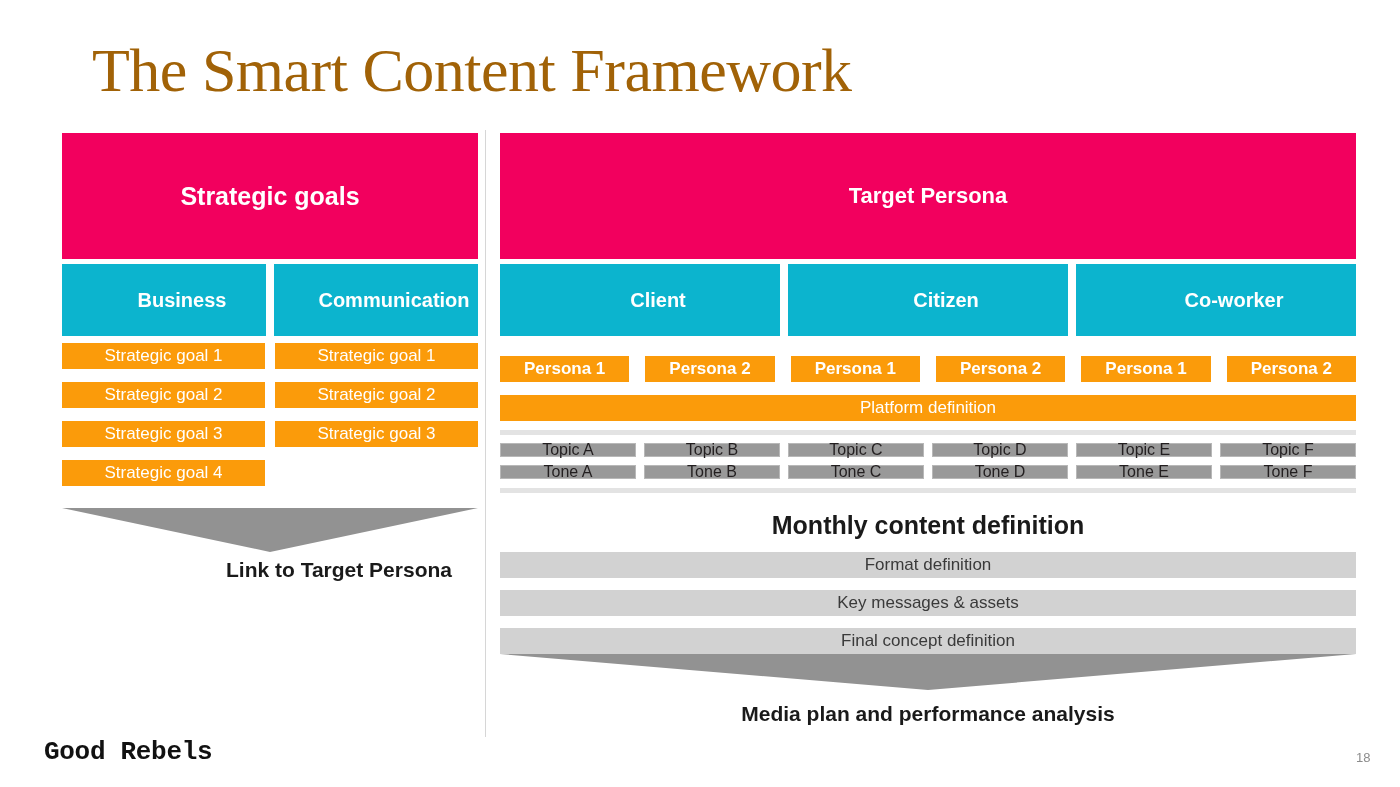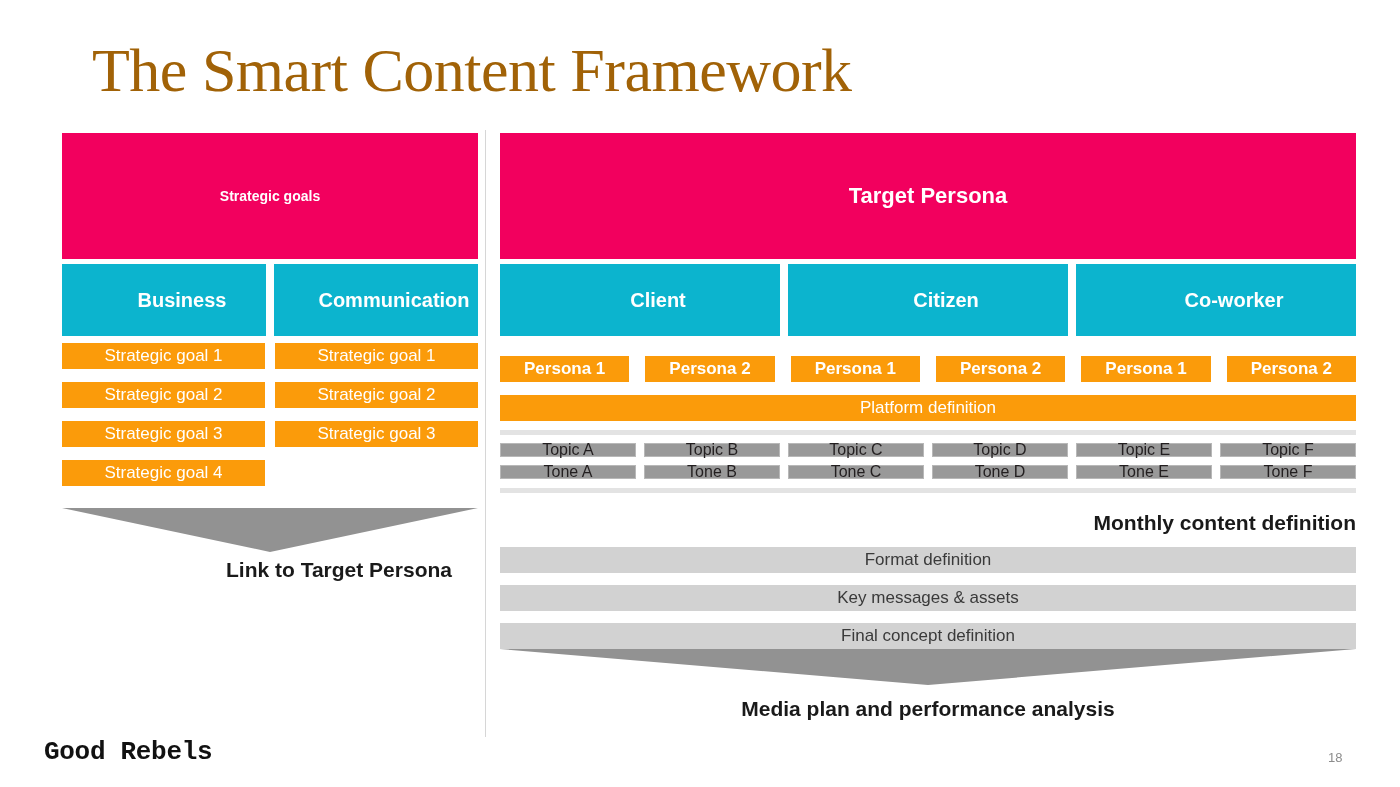--- a/index.html
+++ b/index.html
@@ -51,21 +51,21 @@
     left: 500px;
     top: 133px;
     width: 856px;
   }
 
   
   .banner {
     background: #f2005e;
     color: #ffffff;
     font-weight: bold;
-    font-size: 14px;
+    font-size: 25px;
     display: flex;
     align-items: center;
     justify-content: center;
     box-sizing: border-box;
   }
   .banner-left { height: 126px; }
   .banner-right { height: 126px; font-size: 22px; }
 
   
   .cat-row {
@@ -144,23 +144,23 @@
     display: flex;
     align-items: center;
     justify-content: center;
     box-sizing: border-box;
     flex: 1 1 0;
     text-align: center;
   }
 
   
   .section-heading {
-    text-align: right;
-    font-weight: bold;
-    font-size: 21px;
+    text-align: center;
+    font-weight: bold;
+    font-size: 25px;
     color: #1a1a1a;
     margin-top: 18px;
   }
 
   
   .bar-light {
     background: #d2d2d2;
     color: #3a3a3a;
     font-size: 17px;
     height: 26px;
@@ -204,21 +204,21 @@
     left: 44px;
     top: 737px;
     font-family: Liberation Mono, monospace;
     font-weight: bold;
     font-size: 26px;
     letter-spacing: -0.3px;
     color: #111111;
   }
   .page-num {
     position: absolute;
-    left: 1328px;
+    left: 1356px;
     top: 750px;
     font-size: 13px;
     color: #8c8c8c;
   }
 </style>
 </head>
 <body>
 
 <div class="slide-title">The Smart Content Framework</div>
 

